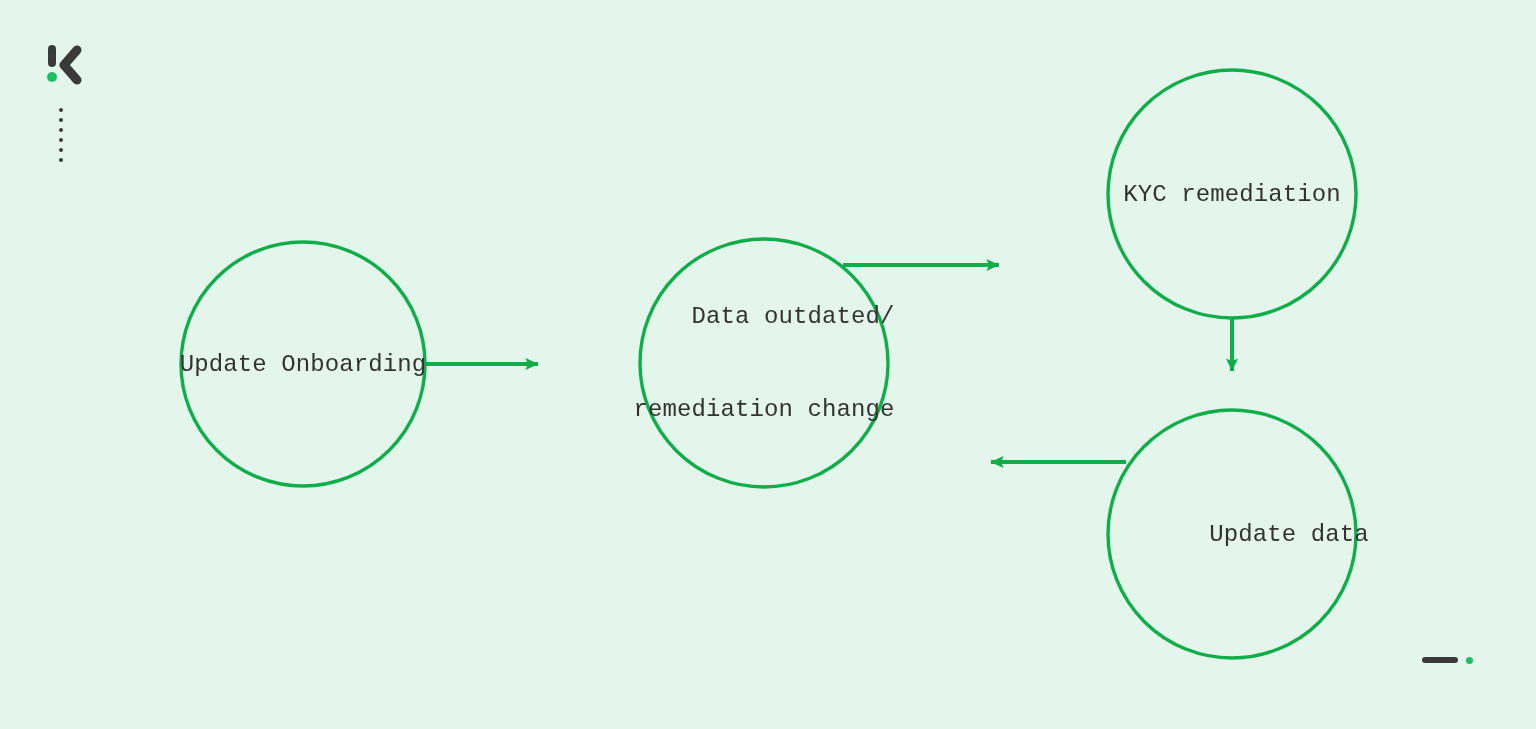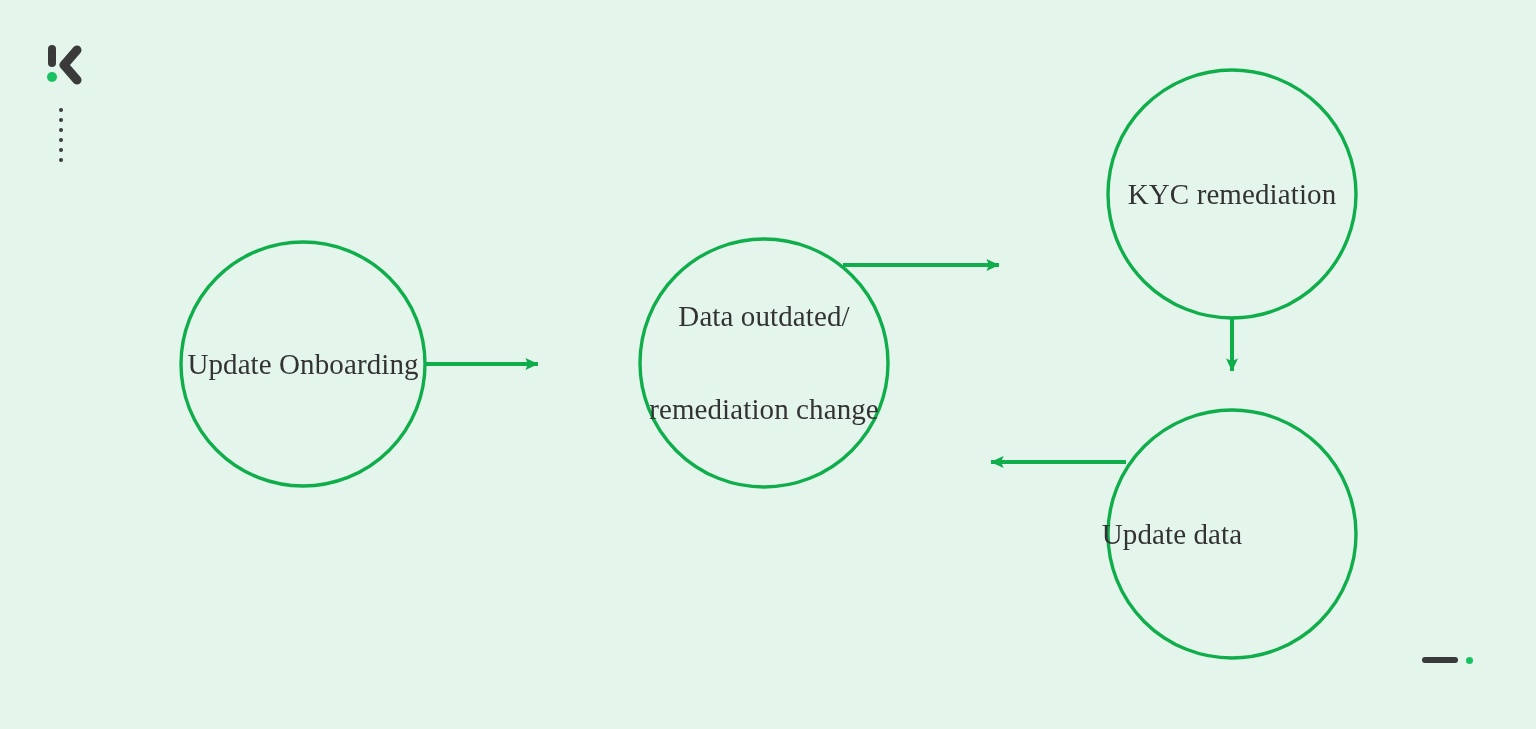--- a/index.html
+++ b/index.html
@@ -22,24 +22,24 @@
   #flow-svg {
     position: absolute;
     left: 0;
     top: 0;
     width: 1536px;
     height: 729px;
     display: block;
   }
   .node-label {
     position: absolute;
-    text-align: center;
+    text-align: right;
     color: #333333;
-    font-family: Liberation Serif, serif;
-    font-size: 29px;
+    font-family: Liberation Mono, monospace;
+    font-size: 24px;
     line-height: 31px;
     letter-spacing: 0.1px;
     white-space: pre;
     transform: translate(-50%, -50%);
     pointer-events: none;
   }
   .brand-logo {
     position: absolute;
     left: 44px;
     top: 44px;
@@ -136,21 +136,21 @@
 
   <div class="node-label" style="left:764px; top:363px;">
     <div>Data outdated/</div>
     <div>remediation change</div>
   </div>
 
   <div class="node-label" style="left:1232px; top:194px;">
     <div>KYC remediation</div>
   </div>
 
-  <div class="node-label" style="left:1172px; top:534px;">
+  <div class="node-label" style="left:1289px; top:534px;">
     <div>Update data</div>
   </div>
 
   <div class="footer-mark">
     <span class="bar"></span>
     <span class="dot"></span>
   </div>
 
 </div>
 

